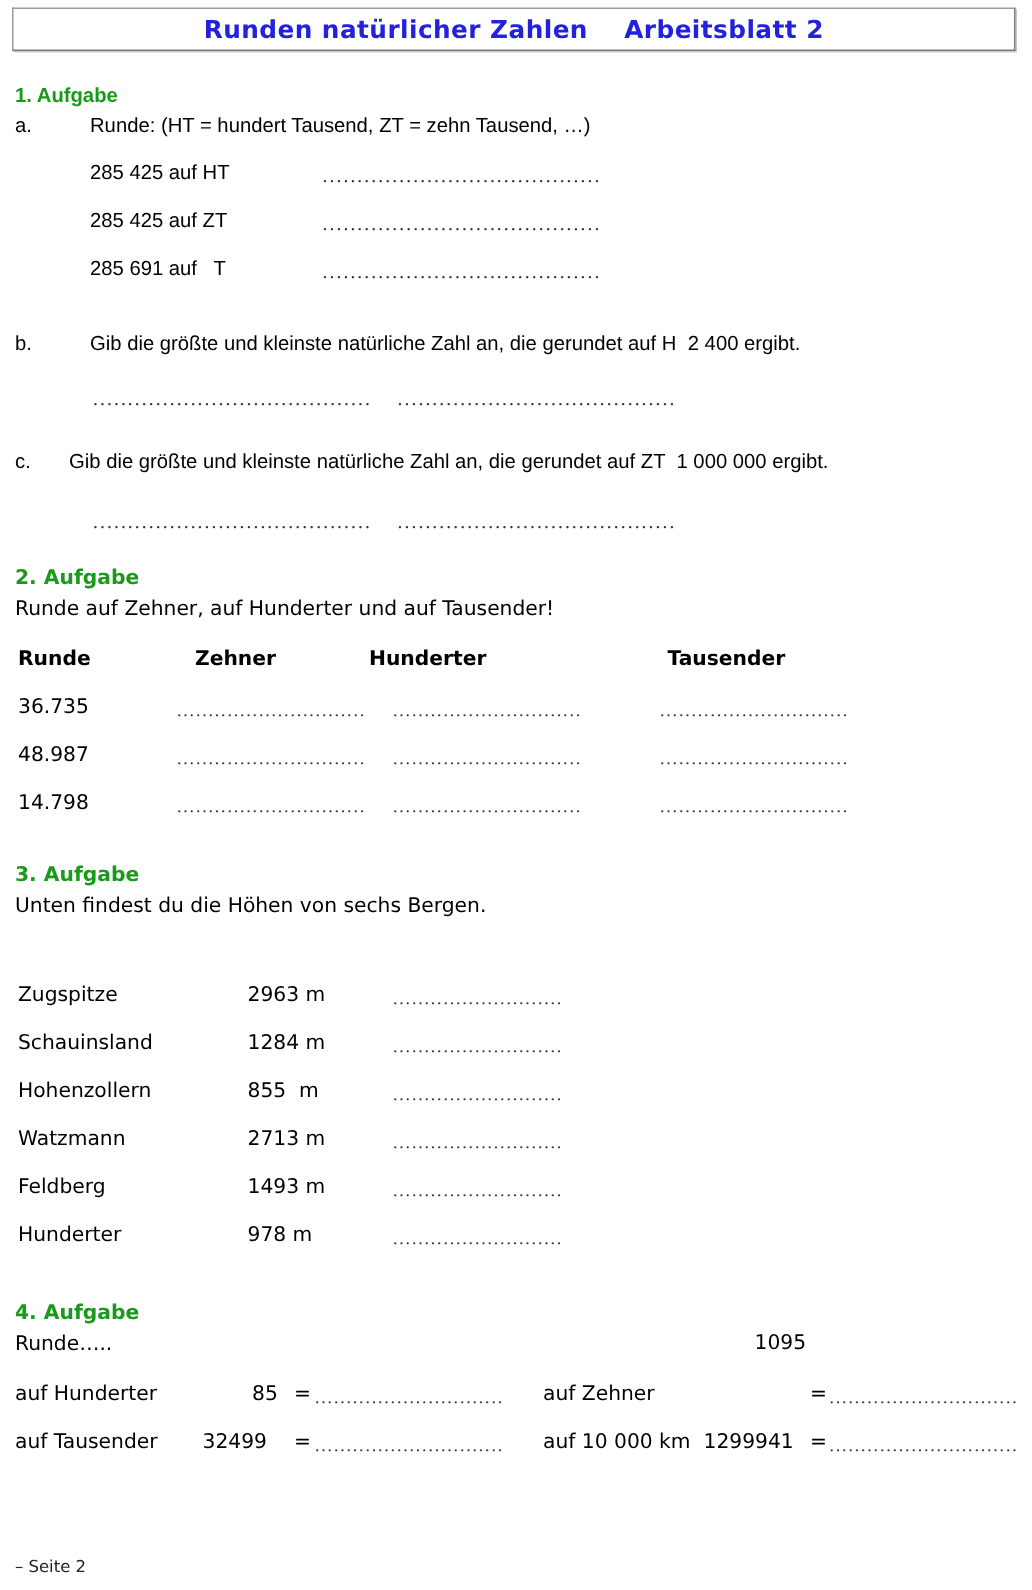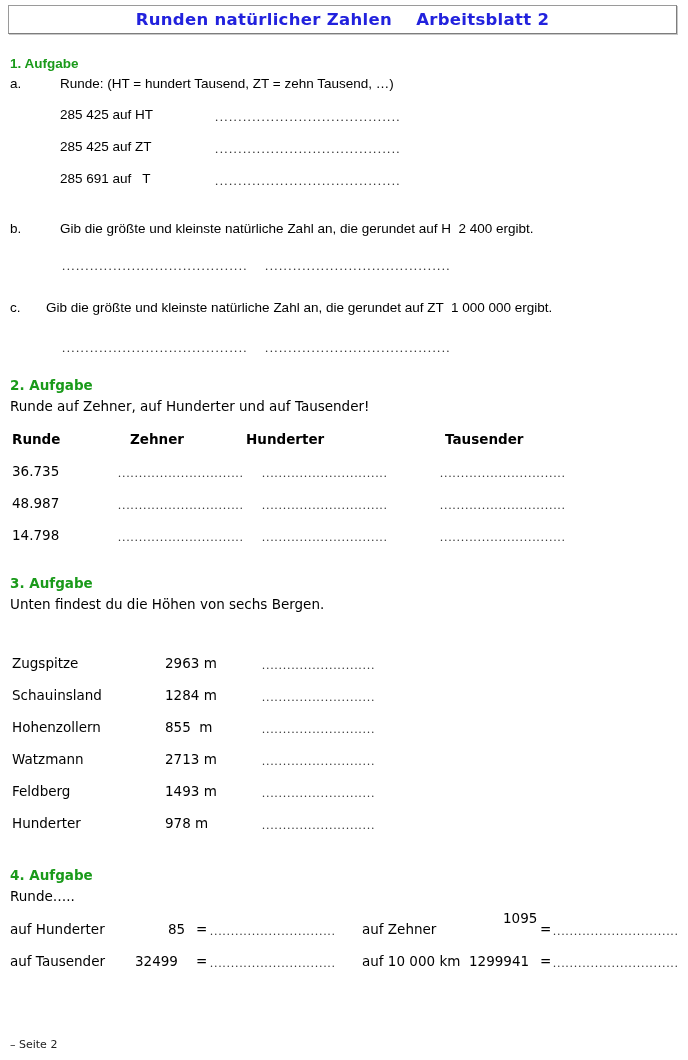--- a/index.html
+++ b/index.html
@@ -171,21 +171,21 @@
   <div class="abs comic" style="left:168px; top:921px;">85</div>
   <div class="abs comic" style="left:196px; top:921px;">=</div>
   <div class="abs dots-sm" style="left:210px; top:924px;">..............................</div>
 
   <div class="abs comic" style="left:10px; top:953px;">auf Tausender</div>
   <div class="abs comic" style="left:135px; top:953px;">32499</div>
   <div class="abs comic" style="left:196px; top:953px;">=</div>
   <div class="abs dots-sm" style="left:210px; top:956px;">..............................</div>
 
   <div class="abs comic" style="left:362px; top:921px;">auf Zehner</div>
-  <div class="abs comic" style="left:503px; top:910px;">1095</div>
+  <div class="abs comic" style="left:503px; top:887px;">1095</div>
   <div class="abs comic" style="left:540px; top:921px;">=</div>
   <div class="abs dots-sm" style="left:553px; top:924px;">..............................</div>
 
   <div class="abs comic" style="left:362px; top:953px;">auf 10 000 km</div>
   <div class="abs comic" style="left:469px; top:953px;">1299941</div>
   <div class="abs comic" style="left:540px; top:953px;">=</div>
   <div class="abs dots-sm" style="left:553px; top:956px;">..............................</div>
 
   <div class="footer">– Seite 2</div>
 

